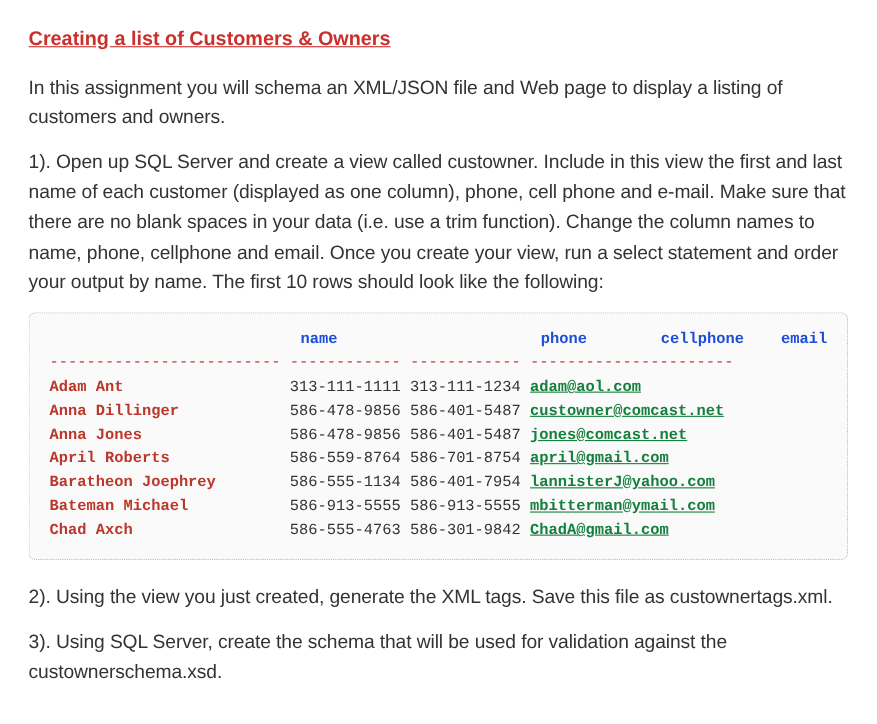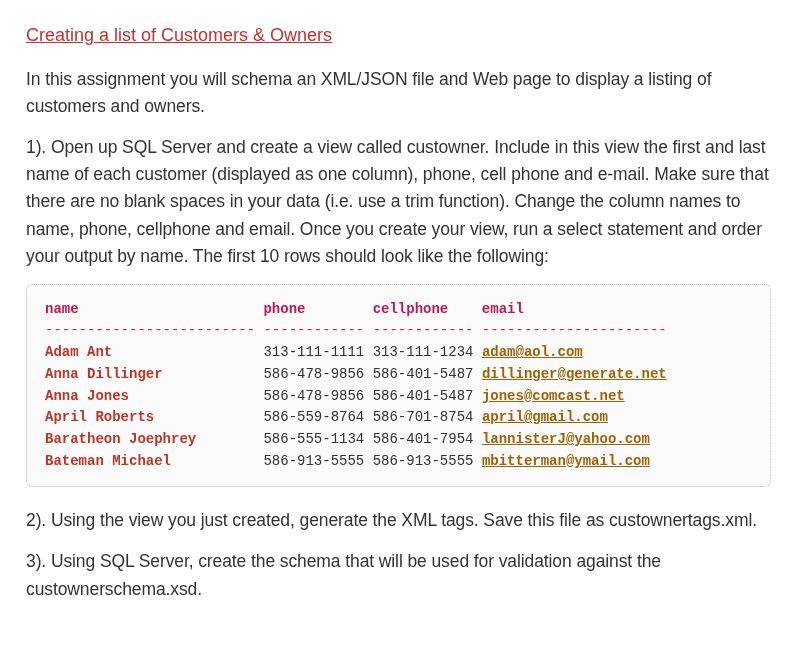--- a/index.html
+++ b/index.html
@@ -8,21 +8,21 @@
     padding: 22px 26px;
     font-family: "Segoe UI", "Helvetica Neue", Arial, sans-serif;
     font-size: 17.5px;
     color: #2a2a2a;
     line-height: 1.55;
     background: #fff;
     width: 797px;
   }
   h1.title {
     font-size: 18px;
-    font-weight: 400;
+    font-weight: 700;
     color: #c9302c;
     text-decoration: underline;
     margin: 0 0 16px 0;
   }
   p.body {
     margin: 0 0 14px 0;
     color: #333;
     font-weight: 400;
     letter-spacing: -0.1px;
   }
@@ -33,42 +33,43 @@
     padding: 14px 18px 14px 18px;
     margin: 8px 0 20px 0;
     font-family: Consolas, "Courier New", monospace;
     font-size: 14px;
     line-height: 1.55;
     overflow-x: auto;
   }
   .codebox .hdr, .codebox .sep, .codebox .row {
     white-space: pre;
   }
-  .codebox .hdr { color: #be185d; font-weight: 700; }
+  .codebox .hdr { color: #1d4ed8; font-weight: 700; text-align: right; }
   .codebox .sep { color: #ba372a; }
   .codebox .row .namecol { color: #ba372a; font-weight: 700; display: inline-block; }
   .codebox .row .phones { color: #333; font-weight: 400; }
-  .codebox .row a.email { color: #a16207; font-weight: 700; }
+  .codebox .row a.email { color: #15803d; font-weight: 700; }
 </style>
 </head>
 <body>
 
 <h1 class="title">Creating a list of Customers &amp; Owners</h1>
 
 <p class="body">In this assignment you will schema an XML/JSON file and Web page to display a listing of customers and owners.</p>
 
 <p class="body">1).  Open up SQL Server and create a view called custowner. Include in this view the first and last name of each customer (displayed as one column), phone, cell phone and e-mail.  Make sure that there are no blank spaces in your data (i.e. use a trim function).  Change the column names to name, phone, cellphone and email.  Once you create your view, run a select statement and order your output by name.  The first 10 rows should look like the following:</p>
 
 <div class="codebox">
   <div class="hdr" id="hdr-row">name                      phone        cellphone    email</div>
   <div class="sep" id="sep-row">------------------------- ------------ ------------ ----------------------</div>
   <div id="rows-container">
       <div class="row"><span class="namecol">Adam Ant                  </span><span class="phones">313-111-1111 313-111-1234 </span><a class="email" href="#">adam@aol.com</a></div>
-      <div class="row"><span class="namecol">Anna Dillinger            </span><span class="phones">586-478-9856 586-401-5487 </span><a class="email" href="#">dillinger@generate.net</a></div>
+      <div class="row"><span class="namecol">Anna Dillinger            </span><span class="phones">586-478-9856 586-401-5487 </span><a class="email" href="#">custowner@comcast.net</a></div>
       <div class="row"><span class="namecol">Anna Jones                </span><span class="phones">586-478-9856 586-401-5487 </span><a class="email" href="#">jones@comcast.net</a></div>
       <div class="row"><span class="namecol">April Roberts             </span><span class="phones">586-559-8764 586-701-8754 </span><a class="email" href="#">april@gmail.com</a></div>
       <div class="row"><span class="namecol">Baratheon Joephrey        </span><span class="phones">586-555-1134 586-401-7954 </span><a class="email" href="#">lannisterJ@yahoo.com</a></div>
       <div class="row"><span class="namecol">Bateman Michael           </span><span class="phones">586-913-5555 586-913-5555 </span><a class="email" href="#">mbitterman@ymail.com</a></div>
+      <div class="row"><span class="namecol">Chad Axch                 </span><span class="phones">586-555-4763 586-301-9842 </span><a class="email" href="#">ChadA@gmail.com</a></div>
     </div>
 </div>
 
 <p class="body">2).  Using the view you just created, generate the XML tags. Save this file as custownertags.xml.</p>
 <p class="body">3).  Using SQL Server, create the schema that will be used for validation against the custownerschema.xsd.</p>
 
 </body></html>

